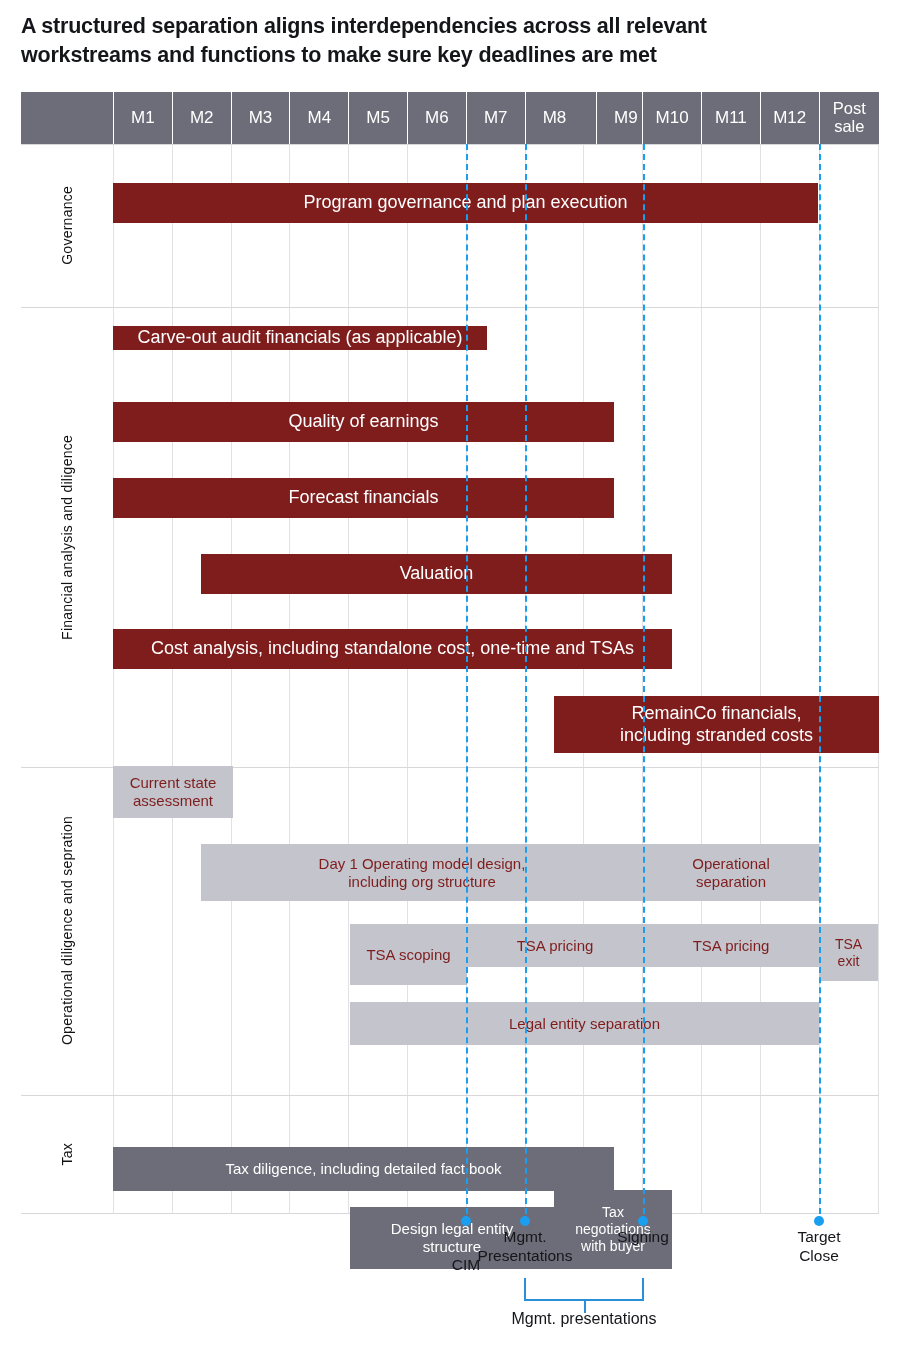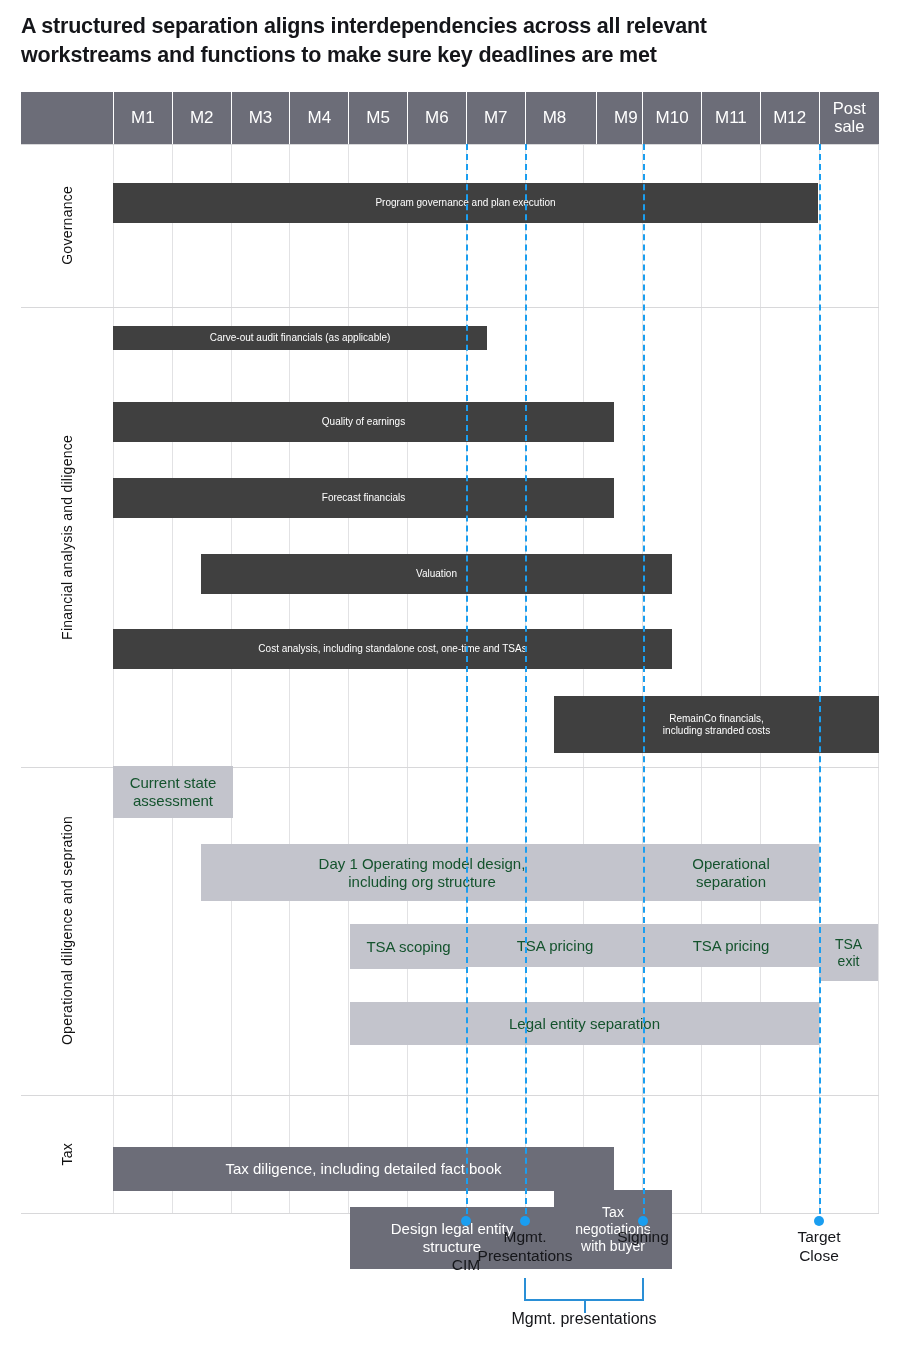--- a/index.html
+++ b/index.html
@@ -111,22 +111,22 @@
     position: absolute;
     display: flex;
     align-items: center;
     justify-content: center;
     text-align: center;
     box-sizing: border-box;
     padding: 0 6px;
     line-height: 1.2;
     white-space: pre-line;
   }
-  .bar.blue  { background: #404040; color: #ffffff; font-size: 10px; }
-  .bar.lgray { background: #c3c4cc; color: #14532d; font-size: 15px; }
+  .bar.blue  { background: #7f1d1d; color: #ffffff; font-size: 18px; }
+  .bar.lgray { background: #c3c4cc; color: #7f1d1d; font-size: 15px; }
   .bar.dgray { background: #6c6d78; color: #ffffff; font-size: 15px; }
   .bar.small { font-size: 14px; }
 
   
   .mline {
     position: absolute;
     width: 0;
     border-left: 2px dashed #1a9ef0;
   }
   .mdot {
@@ -243,21 +243,21 @@
     <div class="bar blue" style="left:92px;width:559px;top:485px;height:40px;">Cost analysis, including standalone cost, one-time and TSAs</div>
     <div class="bar blue" style="left:533px;width:325px;top:552px;height:57px;">RemainCo financials,
 including stranded costs</div>
 
     <div class="bar lgray" style="left:92px;width:120px;top:622px;height:52px;">Current state
 assessment</div>
     <div class="bar lgray" style="left:180px;width:442px;top:700px;height:57px;">Day 1 Operating model design,
 including org structure</div>
     <div class="bar lgray" style="left:622px;width:176px;top:700px;height:57px;">Operational
 separation</div>
-    <div class="bar lgray" style="left:329px;width:117px;top:780px;height:45px;">TSA scoping</div>
+    <div class="bar lgray" style="left:329px;width:117px;top:780px;height:61px;">TSA scoping</div>
     <div class="bar lgray" style="left:446px;width:176px;top:780px;height:43px;">TSA pricing</div>
     <div class="bar lgray" style="left:622px;width:176px;top:780px;height:43px;">TSA pricing</div>
     <div class="bar lgray small" style="left:798px;width:59px;top:780px;height:57px;">TSA
 exit</div>
     <div class="bar lgray" style="left:329px;width:469px;top:858px;height:43px;">Legal entity separation</div>
 
     <div class="bar dgray" style="left:92px;width:501px;top:1003px;height:44px;">Tax diligence, including detailed fact book</div>
     <div class="bar dgray" style="left:329px;width:204px;top:1063px;height:62px;">Design legal entity
 structure</div>
     <div class="bar dgray small" style="left:533px;width:118px;top:1046px;height:79px;">Tax

